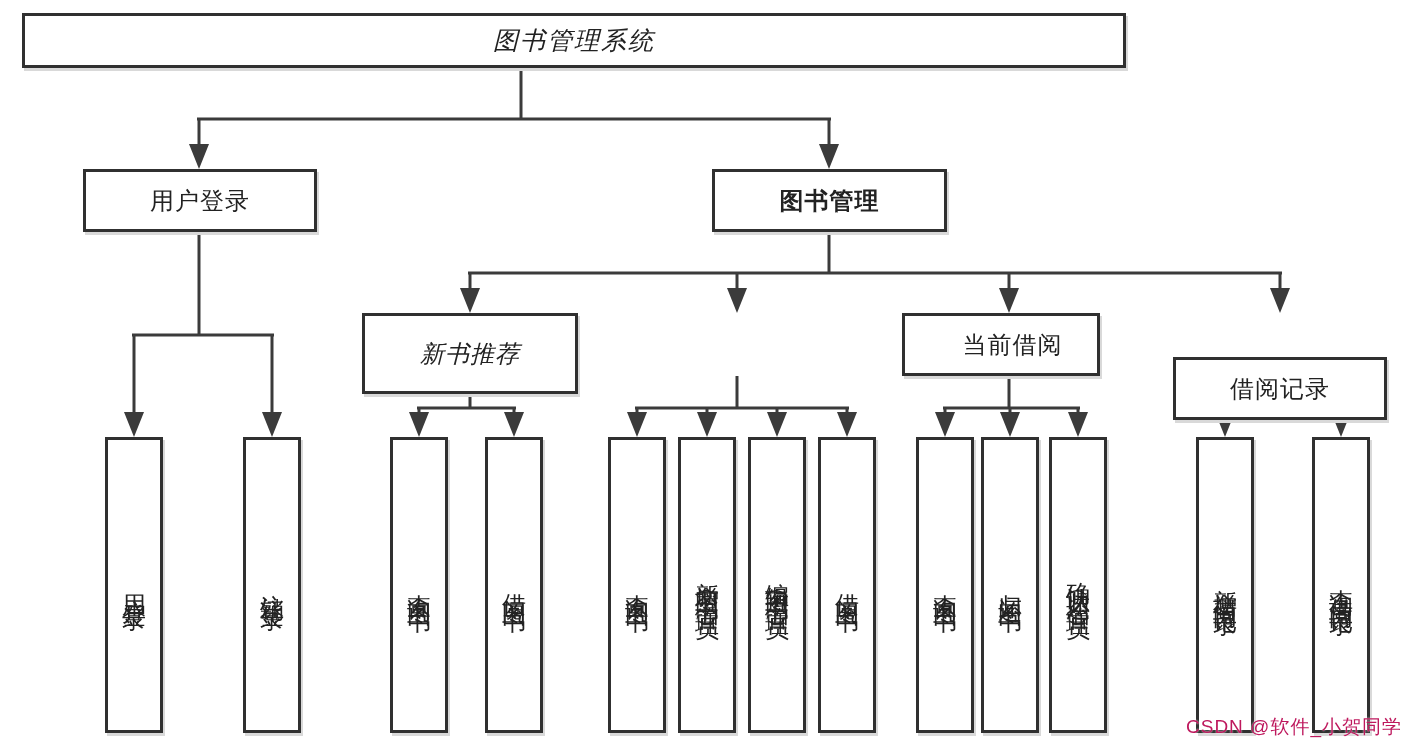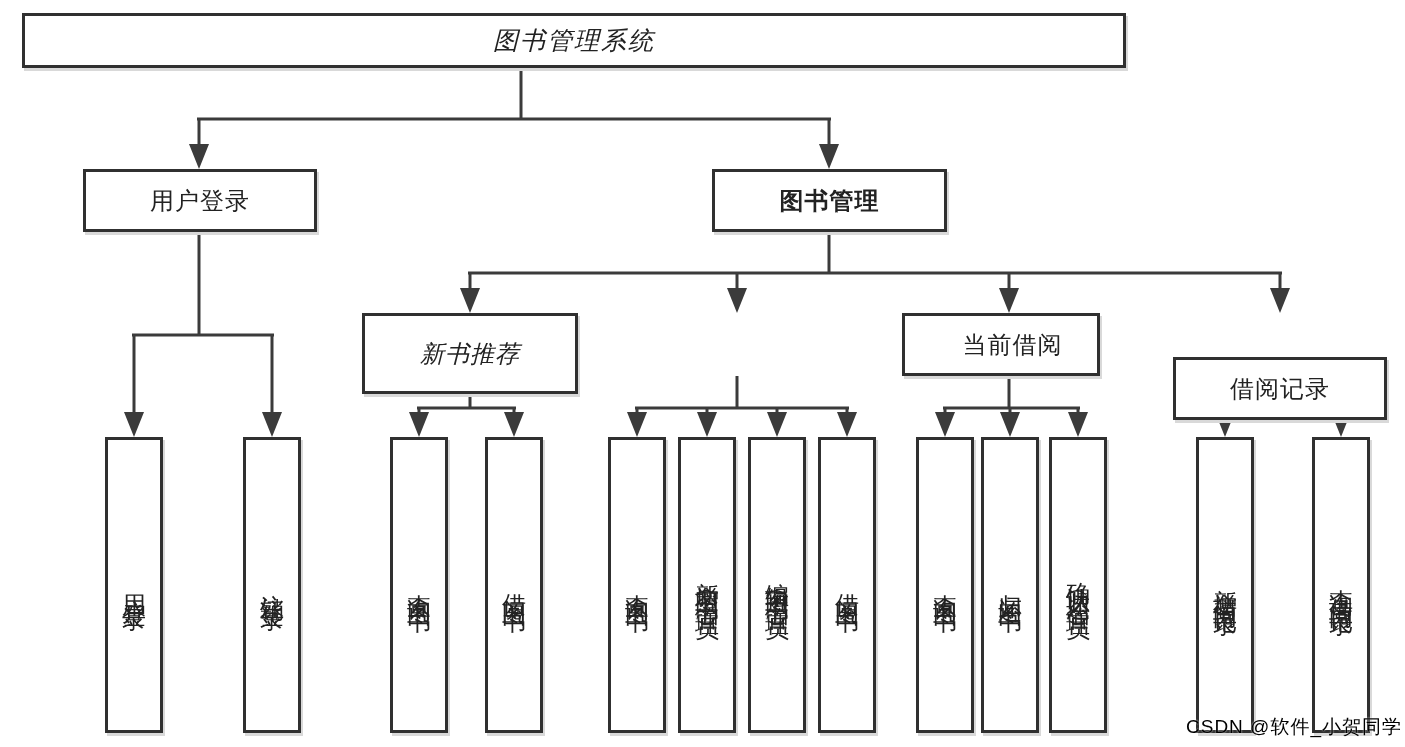--- a/index.html
+++ b/index.html
@@ -27,21 +27,21 @@
     writing-mode:vertical-rl;
     text-orientation:mixed;
     font-size:24px;
     letter-spacing:5px;
     line-height:1;
   }
   .watermark{
     position:absolute;
     left:1186px;top:714px;
     font-size:19px;
-    color:#000000;
+    color:#be185d;
     letter-spacing:1px;
     white-space:nowrap;
     text-shadow:0 0 2px #ffffff;
   }
 </style>
 </head>
 <body>
 
 <div class="canvas">
 

